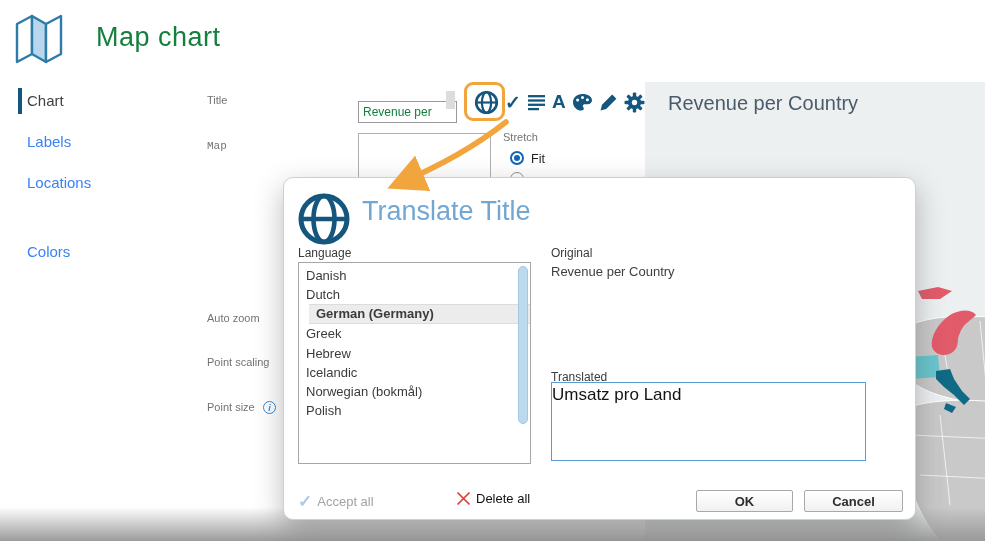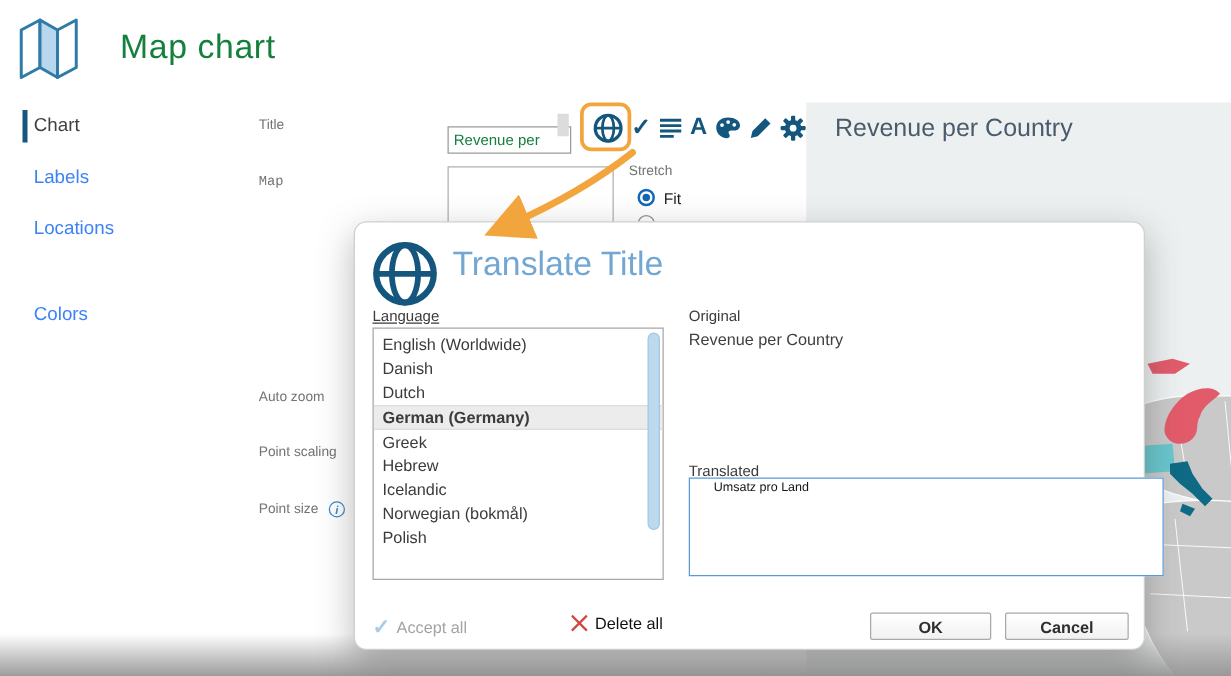--- a/index.html
+++ b/index.html
@@ -53,26 +53,26 @@
   
   .dialog { position:absolute; left:283px; top:177px; width:633px; height:343px; background:#fff;
     border:1px solid #cfcfcf; border-radius:10px; box-shadow:0 10px 28px rgba(60,60,60,.35); z-index:10; }
   .dlg-title { position:absolute; left:78px; top:18px; font-size:27px; font-weight:400; color:#72a7d3; }
   .dlg-globe { position:absolute; left:12px; top:13px; }
   .dlg-label { position:absolute; font-size:12px; color:#3b3b3b; }
   .listbox { position:absolute; left:14px; top:84px; width:233px; height:202px;
     border:1px solid #a6a6a6; overflow:hidden; padding-top:3px; background:#fff; }
   .lb-item { height:19.2px; line-height:19.2px; padding-left:7px; font-size:13px; color:#3b3b3b; cursor:pointer; }
   .lb-item.selected { background:#ececec; border-top:1px solid #dcdcdc; border-bottom:1px solid #dcdcdc;
-    font-weight:700; height:20px; line-height:18px; }
+    font-weight:700; height:20px; line-height:18px;margin-left:10px; }
   .lb-scroll { position:absolute; right:2px; top:3px; width:10px; height:158px;
     background:#bcd9ee; border:1px solid #a3c8e4; border-radius:5px; cursor:grab; }
   .orig-value { position:absolute; left:267px; top:86px; font-size:13px; color:#3f3f3f; }
-  .dlg-textarea { position:absolute; left:267px; top:204px; width:380px; height:79px;
-    border:1px solid #5b9bd5; font-size:10px; padding:2px 19px; resize:none; color:#141414;
+  .dlg-textarea { position:absolute; left:267px; top:204px; width:315px; height:79px;
+    border:1px solid #5b9bd5; font-size:17px; padding:2px 0; resize:none; color:#141414;
     font-family:"Liberation Sans",sans-serif; outline:none; }
   .footer-link { position:absolute; top:313px; display:flex; align-items:center; gap:5px;
     font-size:13px; cursor:pointer; }
   .accept { left:14px; color:#a3a3a3; }
   .accept .mark { color:#aacbe6; font-size:17px; font-weight:700; }
   .delete { left:172px; color:#111; }
   .dlg-btn { position:absolute; top:312px; height:22px; border:1px solid #a8a8a8; border-radius:2px;
     background:linear-gradient(#fff,#f1f1f1); font-size:13px; font-weight:700; color:#2e2e2e;
     display:flex; align-items:center; justify-content:center; cursor:pointer; }
   .ok-btn { left:412px; width:97px; }
@@ -187,23 +187,22 @@
   <div class="bottom-fade"></div>
 
   <div class="dialog">
     <svg class="dlg-globe" width="56" height="56" viewBox="0 0 56 56">
       <circle cx="28" cy="28" r="23" fill="none" stroke="#14567d" stroke-width="5"></circle>
       <ellipse cx="28" cy="28" rx="10.5" ry="23" fill="none" stroke="#14567d" stroke-width="4.6"></ellipse>
       <line x1="5" y1="28" x2="51" y2="28" stroke="#14567d" stroke-width="4.6"></line>
     </svg>
     <div class="dlg-title">Translate Title</div>
 
-    <div class="dlg-label" style="left:14px; top:68px;text-decoration:underline;">Language</div>
+    <div class="dlg-label" style="left:14px; top:68px;">Language</div>
     <div class="listbox">
-      <div class="lb-item">English (Worldwide)</div>
       <div class="lb-item">Danish</div>
       <div class="lb-item">Dutch</div>
       <div class="lb-item selected">German (Germany)</div>
       <div class="lb-item">Greek</div>
       <div class="lb-item">Hebrew</div>
       <div class="lb-item">Icelandic</div>
       <div class="lb-item">Norwegian (bokmål)</div>
       <div class="lb-item">Polish</div>
       <div class="lb-scroll"></div>
     </div>

